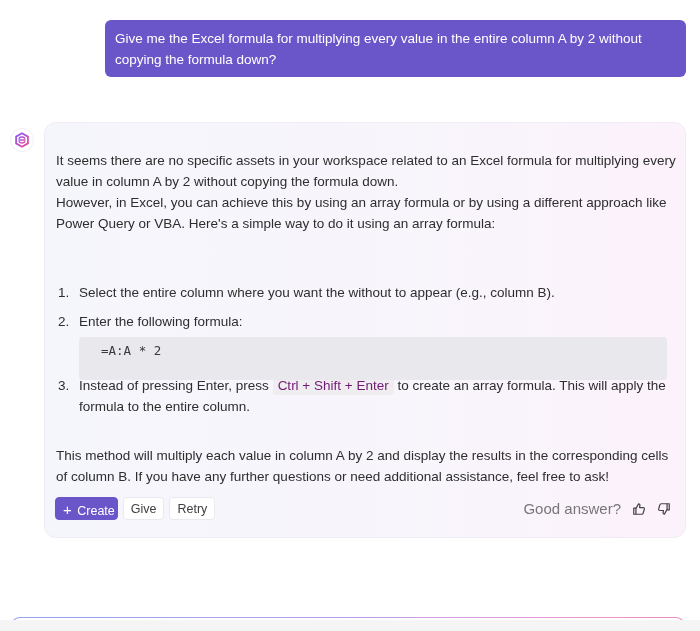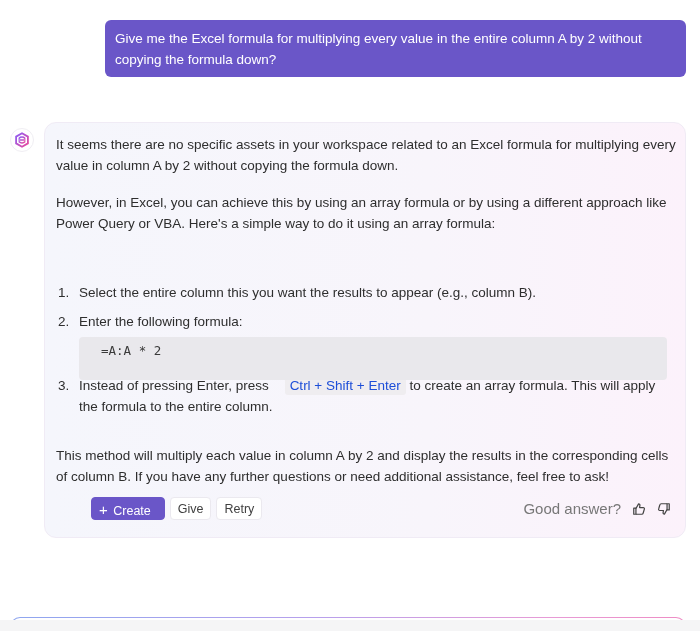--- a/index.html
+++ b/index.html
@@ -28,47 +28,47 @@
 
     
     .ai-bubble {
       position: absolute; left: 44px; top: 122px; width: 642px; height: 416px;
       border-radius: 12px; border: 1px solid #f0ebf5;
       background: linear-gradient(90deg, #f5f6fc 0%, #f8f5fb 60%, #fcf2fb 100%);
       padding: 13px 10px 0 10px;
       font-size: 13.5px; line-height: 20.5px; color: #2e2e2e;
     }
     .ai-bubble p { margin: 0; }
-    .p1 { position: absolute; left: 11px; top: 12px; width: 620px; }
+    .p1 { position: absolute; left: 11px; top: 28px; width: 620px; }
     .p2 { position: absolute; left: 11px; top: 70px; width: 620px; }
     .steps { position: absolute; left: 11px; top: 160px; width: 620px; list-style: none; }
     .step { position: relative; padding-left: 23px; }
     .step-num { position: absolute; left: 2px; top: 0; }
     .step1 { position: absolute; top: 0; left: 0; width: 620px; }
     .step2 { position: absolute; top: 29px; left: 0; width: 620px; }
     .step3 { position: absolute; top: 93px; left: 0; width: 620px; }
     .code-block {
       position: absolute; left: 34px; top: 214px; width: 588px; height: 43px;
       background: #e9e8ec; border-radius: 4px;
       font-family: "DejaVu Sans Mono", "Liberation Mono", monospace;
       font-size: 12.5px; color: #3a3a3a; line-height: 27px; padding-left: 22px;
     }
     .kbd {
-      display: inline-block; background: #efedf0; color: #1d4ed8;
-      padding: 0 5px; border-radius: 3px; line-height: 19px; margin-left: 12px;
+      display: inline-block; background: #efedf0; color: #701a75;
+      padding: 0 5px; border-radius: 3px; line-height: 19px;
     }
     .p3 { position: absolute; left: 11px; top: 323px; width: 620px; }
 
     .actions { position: absolute; left: 10px; top: 374px; display: flex; gap: 5px; }
     .btn {
       height: 23px; border-radius: 4px; font-size: 12.5px; line-height: 23px;
       padding: 0 7px; border: 1px solid #ebe9ef; background: #ffffff; color: #404040;
       cursor: pointer; font-family: "Liberation Sans", sans-serif;
     }
-    .btn-primary { background: #6a56c8; border-color: #6a56c8; color: #ffffff; padding: 0 13px 0 7px; margin-left: 36px; }
+    .btn-primary { background: #6a56c8; border-color: #6a56c8; color: #ffffff; padding: 0 2px 0 7px; }
     .btn-primary .plus { font-size: 15px; margin-right: 2px; }
 
     .feedback {
       position: absolute; right: 14px; top: 376px; display: flex; align-items: center; gap: 10px;
       font-size: 15px; color: #777777;
     }
     .fb-icon { width: 15px; height: 15px; display: inline-flex; align-items: center; justify-content: center; cursor: pointer; }
 
     
     .input-wrap {
@@ -117,21 +117,21 @@
     </svg>
   </div>
 
   <div class="ai-bubble">
     <p class="p1">It seems there are no specific assets in your workspace related to an Excel formula for multiplying every value in column A by 2 without copying the formula down.</p>
     <p class="p2">However, in Excel, you can achieve this by using an array formula or by using a different approach like Power Query or VBA. Here's a simple way to do it using an array formula:</p>
 
     <ol class="steps">
       <li class="step step1">
         <span class="step-num">1.</span>
-        <span>Select the entire column this you want the results to appear (e.g., column B).</span>
+        <span>Select the entire column where you want the without to appear (e.g., column B).</span>
       </li>
       <li class="step step2">
         <span class="step-num">2.</span>
         <span>Enter the following formula:</span>
       </li>
       <li class="step step3">
         <span class="step-num">3.</span>
         <span>Instead of pressing Enter, press</span>
         <span class="kbd">Ctrl + Shift + Enter</span>
         <span>to create an array formula. This will apply the formula to the entire column.</span>

